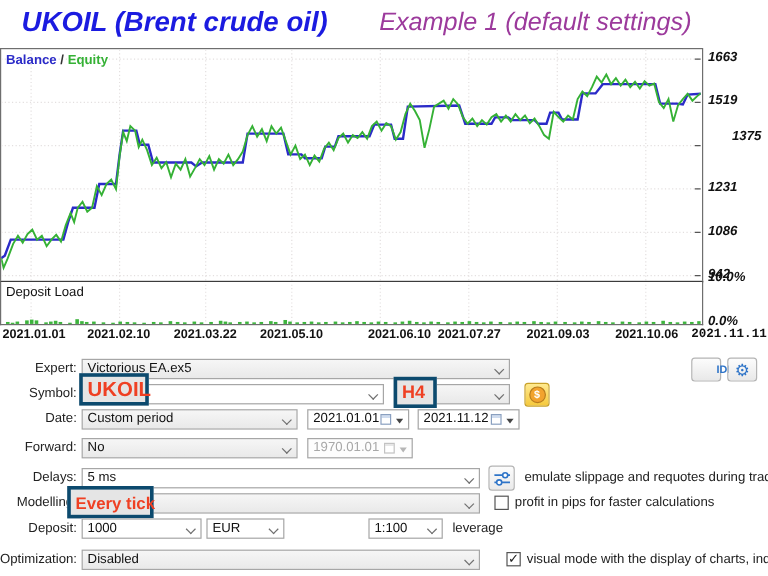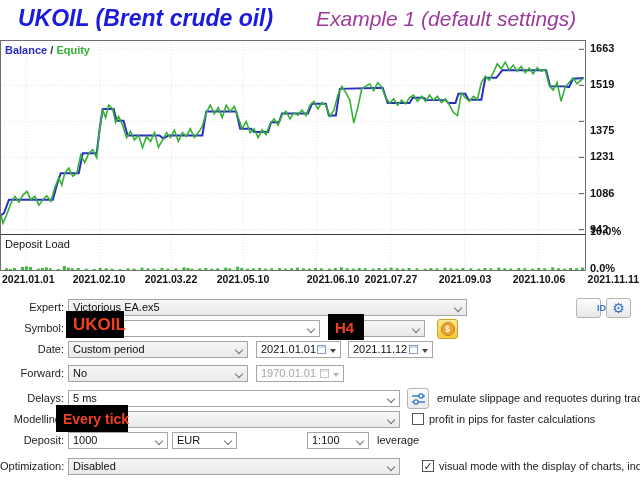--- a/index.html
+++ b/index.html
@@ -8,21 +8,21 @@
   .abs{position:absolute;}
   
   .title-left{left:18px;top:5px;font-size:23px;font-weight:bold;font-style:italic;color:#1b1be0;}
   .title-right{left:316px;top:7px;font-size:21px;font-style:italic;color:#9c3a9c;}
   
   .plot{left:0;top:40px;width:584px;height:194px;border:1px solid #6e6e6e;background:#fff;}
   .deposit{left:0;top:234px;width:584px;height:35px;border:1px solid #6e6e6e;border-top:1px solid #3c3c3c;background:#fff;}
   .legend{left:5px;top:44px;font-size:11px;font-weight:bold;}
   .legend .bal{color:#2b2bc8;} .legend .sep{color:#333;} .legend .eq{color:#35b135;}
   .dl-label{left:5px;top:238px;font-size:11px;color:#111;}
-  .ylab{position:absolute;left:590px;font-size:11px;font-weight:bold;color:#111;}
+  .ylab{position:absolute;left:590px;font-size:11px;font-weight:bold;color:#111;font-style:italic;}
   .xlab{position:absolute;top:273px;font-size:10.5px;font-weight:bold;color:#111;white-space:nowrap;}
   
   .flabel{position:absolute;left:0;width:64px;text-align:right;font-size:11px;color:#222;}
   .dd{position:absolute;height:17px;border:1px solid #a6a6a6;box-sizing:border-box;
       font-size:11px;line-height:15px;padding:0 16px 0 4px;white-space:nowrap;overflow:hidden;}
   .dd.gray{background:linear-gradient(#f6f6f6,#e9e9e9);}
   .dd.white{background:#fff;}
   .chev{position:absolute;right:5px;top:5px;width:5px;height:5px;
         border-right:1px solid #707070;border-bottom:1px solid #707070;transform:rotate(45deg);}
   .tri{position:absolute;right:4px;top:7px;width:0;height:0;
@@ -37,21 +37,21 @@
         font-family:"Liberation Sans",sans-serif;display:flex;align-items:center;justify-content:center;}
   .ide-txt{color:#2e74c8;font-size:9px;font-weight:bold;padding-left:32px;}
   .gear-txt{color:#2e74c8;font-size:14px;line-height:14px;}
   .dollar-btn{position:absolute;width:21px;height:20px;border:1px solid #c9a22a;border-radius:3px;
         background:linear-gradient(#ffe98f,#f5c93c);padding:0;display:flex;align-items:center;justify-content:center;cursor:pointer;}
   .coin{display:inline-block;width:12px;height:12px;border-radius:50%;background:#f2a32e;border:1px solid #b87d1e;
         color:#fff;font-size:9px;font-weight:bold;line-height:12px;text-align:center;}
   .cb{position:absolute;width:12px;height:12px;border:1px solid #555;background:#fff;box-sizing:border-box;
       font-size:11px;line-height:10px;text-align:center;color:#222;cursor:pointer;}
   .note{position:absolute;font-size:11px;color:#222;white-space:nowrap;}
-  .anno{position:absolute;border:3px solid #000000;background:#000000;color:#ef4023;font-weight:bold;
+  .anno{position:absolute;border:3px solid #0c4a6e;background:#e5e5e5;color:#ef4023;font-weight:bold;
         display:flex;align-items:center;padding-left:4px;box-sizing:border-box;white-space:nowrap;}
   .icon-btn-slip{position:absolute;width:22px;height:21px;border:1px solid #b4b4b4;border-radius:3px;
         background:linear-gradient(#fcfcfc,#eaeaea);display:flex;align-items:center;justify-content:center;cursor:pointer;padding:0;}
 </style>
 </head>
 <body>
 
 <div class="abs title-left">UKOIL (Brent crude oil)</div>
 <div class="abs title-right">Example 1 (default settings)</div>
 
@@ -188,41 +188,41 @@
       <rect x="570" y="31.02" width="3" height="1.98" fill="#3cb43c"></rect>
       <rect x="576" y="31.35" width="3" height="1.6500000000000001" fill="#3cb43c"></rect>
       <rect x="582" y="30.69" width="3" height="2.3099999999999996" fill="#3cb43c"></rect>
     </svg>
 </div>
 <div class="abs dl-label">Deposit Load</div>
 
 <div id="y-labels">
     <div class="ylab" style="top: 42.0312px;">1663</div>
     <div class="ylab" style="top: 78.1717px;">1519</div>
-    <div class="ylab" style="top: 124px;">1375</div>
+    <div class="ylab" style="top: 108px; margin-left: 20px;">1375</div>
     <div class="ylab" style="top: 150.453px; text-align: right;">1231</div>
     <div class="ylab" style="top: 186.844px;">1086</div>
     <div class="ylab" style="top: 222.984px;">942</div>
   </div>
 <div class="ylab" style="top:225px">10.0%</div>
 <div class="ylab" style="top:262px">0.0%</div>
 <div id="x-labels">
     <div class="xlab" style="left: 2px;">2021.01.01</div>
     <div class="xlab" style="left: 99px; transform: translateX(-50%);">2021.02.10</div>
     <div class="xlab" style="left: 171px; transform: translateX(-50%);">2021.03.22</div>
     <div class="xlab" style="left: 243px; transform: translateX(-50%); text-align: right;">2021.05.10</div>
     <div class="xlab" style="left: 317px; transform: translateX(-50%); margin-left: 16px;">2021.06.10</div>
     <div class="xlab" style="left: 391px; transform: translateX(-50%);">2021.07.27</div>
     <div class="xlab" style="left: 465px; transform: translateX(-50%);">2021.09.03</div>
     <div class="xlab" style="left: 539px; transform: translateX(-50%);">2021.10.06</div>
-    <div class="xlab" style="right: 1px;">2021.11.11</div>
+    <div class="xlab" style="right: 1px; font-family: Liberation Mono, monospace;">2021.11.11</div>
   </div>
 
 <div class="flabel" style="top:301px">Expert:</div>
-<div class="dd gray" style="left:68px;top:299px;width:399px">
+<div class="dd gray" style="left:68px;top:299px;width:357px">
   <span>Victorious EA.ex5</span>
   <span class="chev"></span>
 </div>
 <button class="mini-btn" style="left:576px;top:298px">
   <span class="ide-txt">IDE</span>
 </button>
 <button class="mini-btn" style="left:606px;top:298px">
   <span class="gear-txt">⚙</span>
 </button>
 

